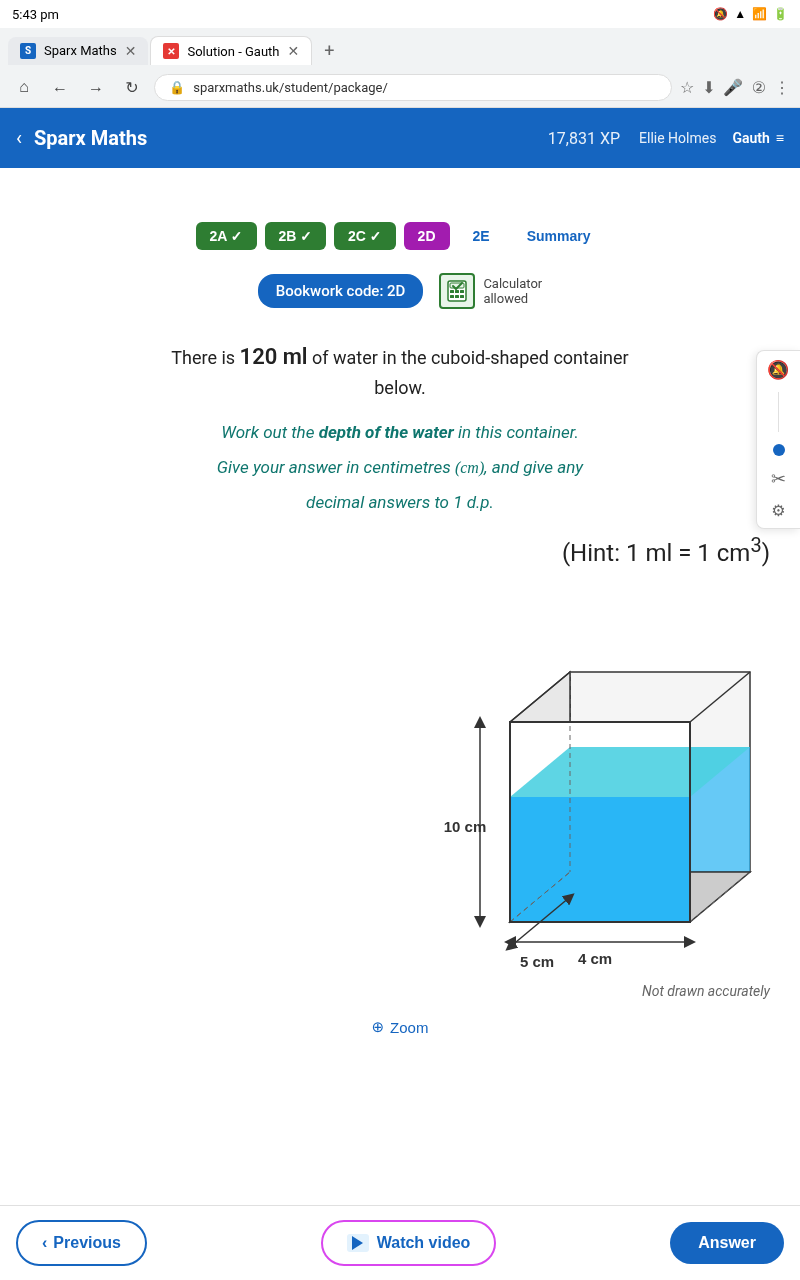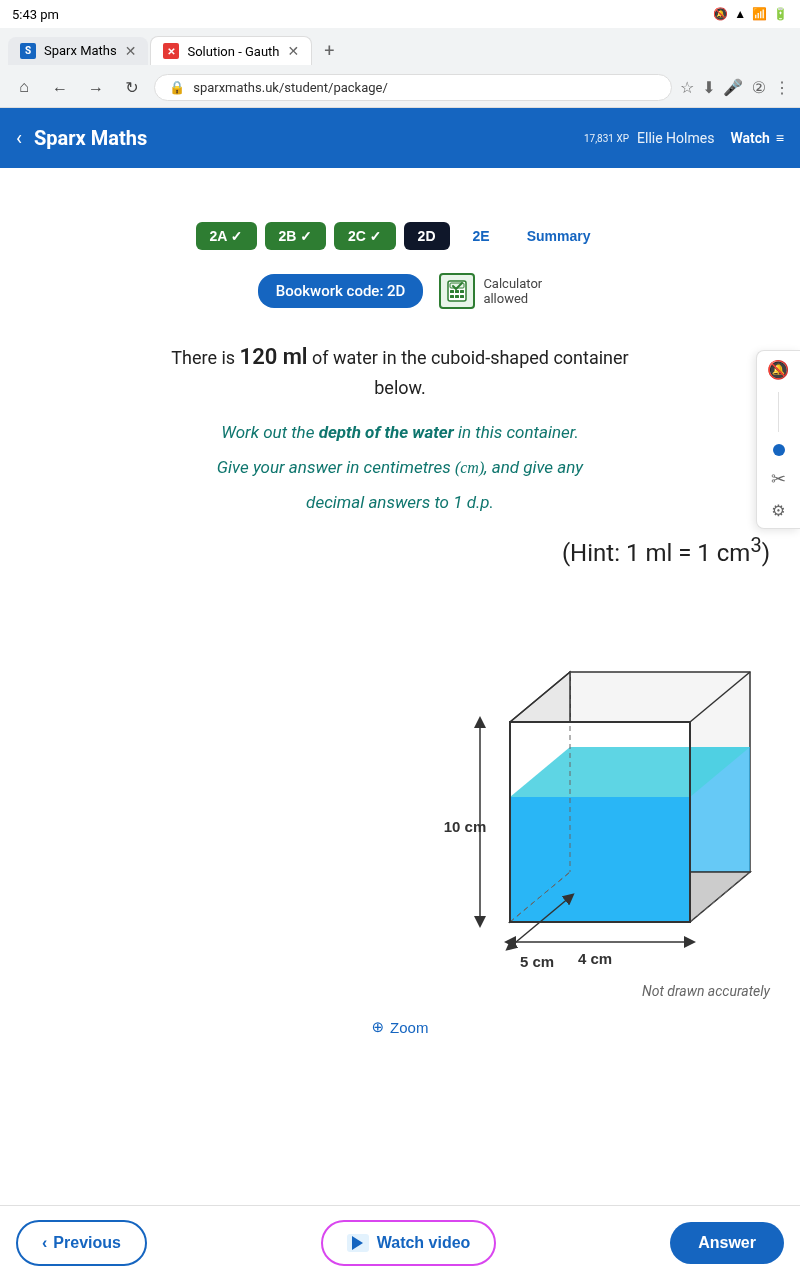--- a/index.html
+++ b/index.html
@@ -127,22 +127,22 @@
       cursor: pointer;
       margin-right: 12px;
       color: white;
     }
     .app-title {
       font-size: 20px;
       font-weight: 700;
       flex: 1;
     }
     .header-xp {
-      font-size: 10px;
-      margin-right: 8px;
+      font-size: 16px;
+      margin-right: 19px;
       opacity: 0.9;
     }
     .header-user {
       font-size: 14px;
       margin-right: 16px;
       opacity: 0.9;
     }
     .header-menu {
       font-size: 14px;
       font-weight: 600;
@@ -163,21 +163,21 @@
     }
     .section-tab {
       padding: 6px 14px;
       border-radius: 6px;
       font-size: 14px;
       font-weight: 600;
       cursor: pointer;
       border: none;
     }
     .section-tab.completed { background: #2e7d32; color: white; }
-    .section-tab.active { background: #0f172a; color: white; }
+    .section-tab.active { background: #a21caf; color: white; }
     .section-tab.inactive { background: transparent; color: #1565c0; border: 1px solid transparent; }
     .section-tab.summary { background: transparent; color: #1565c0; font-weight: 600; }
 
     
     .bookwork-section {
       display: flex;
       justify-content: center;
       align-items: center;
       padding: 10px 16px;
       gap: 16px;
@@ -407,21 +407,21 @@
     </div>
   </div>
 </div>
 
 <div class="app-header">
   <span class="back-btn">‹</span>
   <span class="app-title">Sparx Maths</span>
   <span class="header-xp">17,831 XP</span>
   <span class="header-user">Ellie Holmes</span>
   <span class="header-menu">
-    <span>Watch</span>
+    <span>Gauth</span>
     <span>≡</span>
   </span>
 </div>
 
 <div class="tab-nav">
   <button class="section-tab completed">
     <span>2A ✓</span>
   </button>
   <button class="section-tab completed">
     <span>2B ✓</span>

